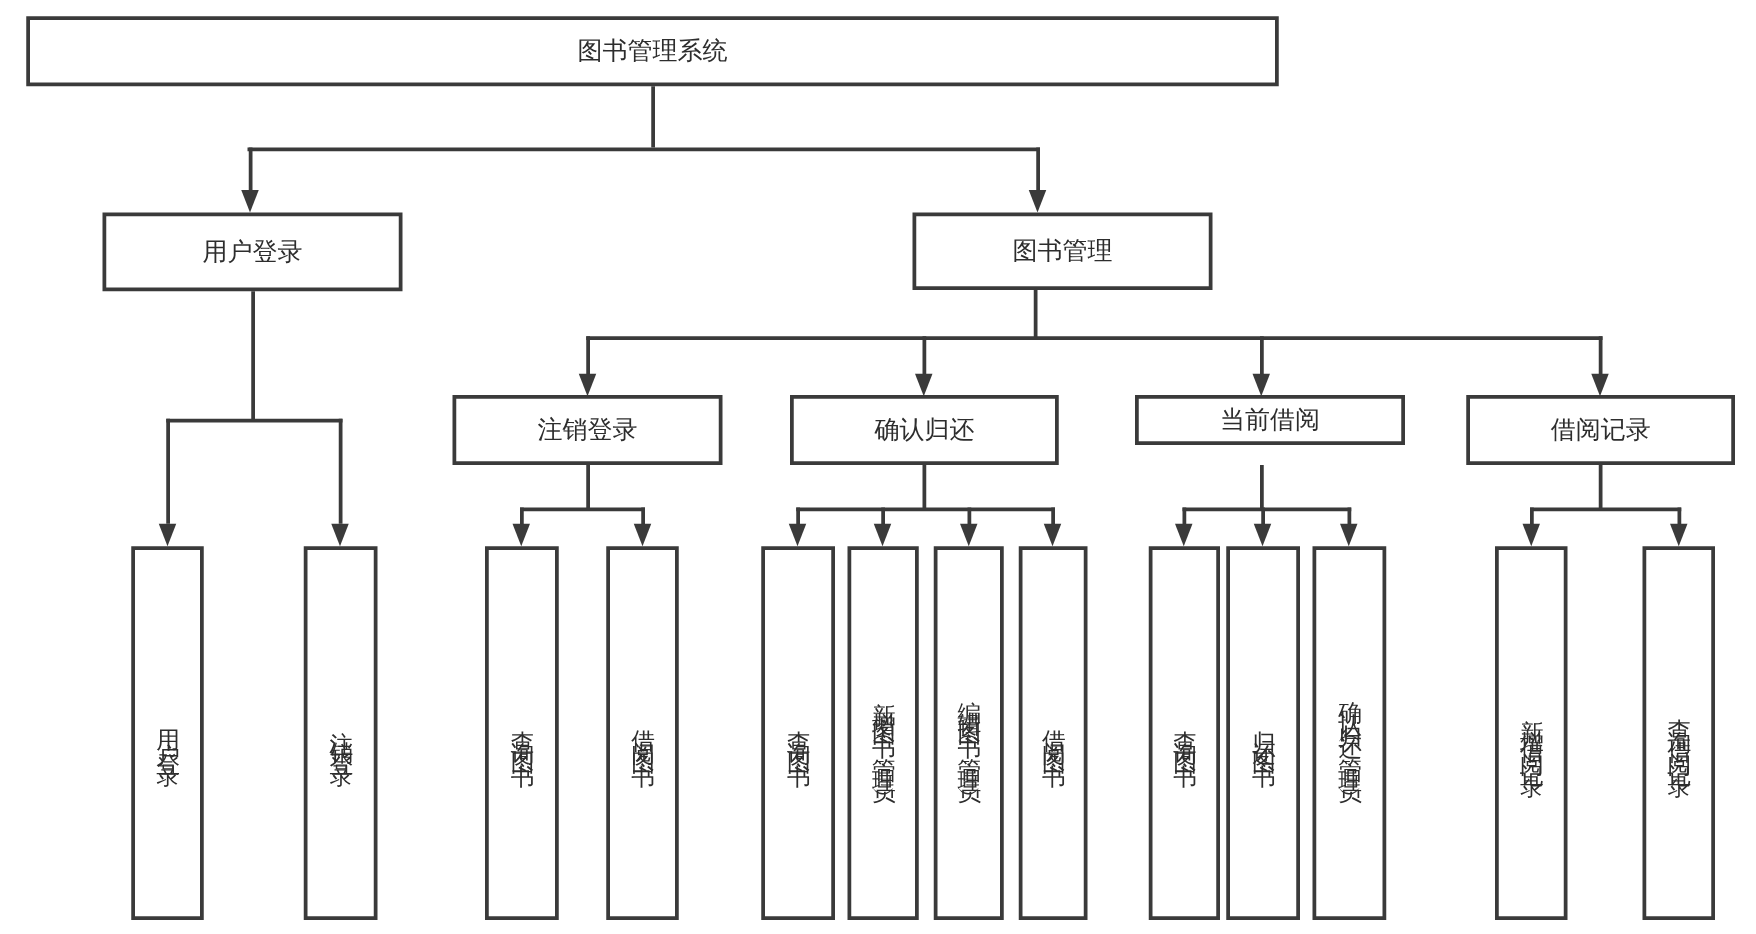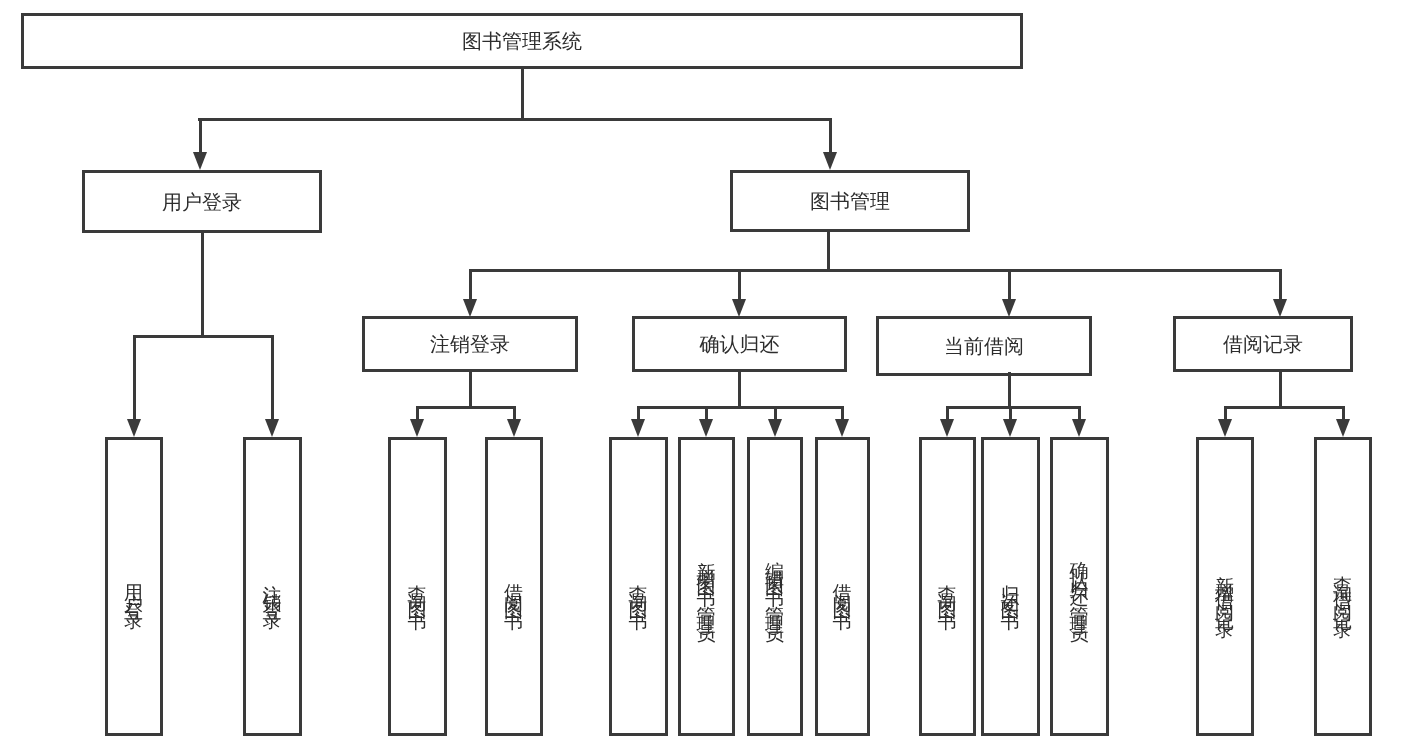--- a/index.html
+++ b/index.html
@@ -61,22 +61,22 @@
 
 <div class="canvas">
 
   <div class="box" style="left:21px;top:13px;width:1002px;height:56px">图书管理系统</div>
 
   <div class="box" style="left:82px;top:170px;width:240px;height:63px">用户登录</div>
   <div class="box" style="left:730px;top:170px;width:240px;height:62px">图书管理</div>
 
   <div class="box" style="left:362px;top:316px;width:216px;height:56px">注销登录</div>
   <div class="box" style="left:632px;top:316px;width:215px;height:56px">确认归还</div>
-  <div class="box" style="left:876px;top:316px;width:216px;height:60px">当前借阅</div>
-  <div class="box" style="left:1173px;top:316px;width:180px;height:56px">借阅记录</div>
+  <div class="box" style="left:908px;top:316px;width:216px;height:40px">当前借阅</div>
+  <div class="box" style="left:1173px;top:316px;width:215px;height:56px">借阅记录</div>
 
   <div class="box v" style="left:105px;top:437px;width:58px;height:299px">用户登录</div>
   <div class="box v" style="left:243px;top:437px;width:59px;height:299px">注销登录</div>
 
   <div class="box v" style="left:388px;top:437px;width:59px;height:299px">查询图书</div>
   <div class="box v" style="left:485px;top:437px;width:58px;height:299px">借阅图书</div>
 
   <div class="box v" style="left:609px;top:437px;width:59px;height:299px">查询图书</div>
   <div class="box v" style="left:678px;top:437px;width:57px;height:299px">新增图书（管理员）</div>
   <div class="box v" style="left:747px;top:437px;width:56px;height:299px">编辑图书（管理员）</div>

